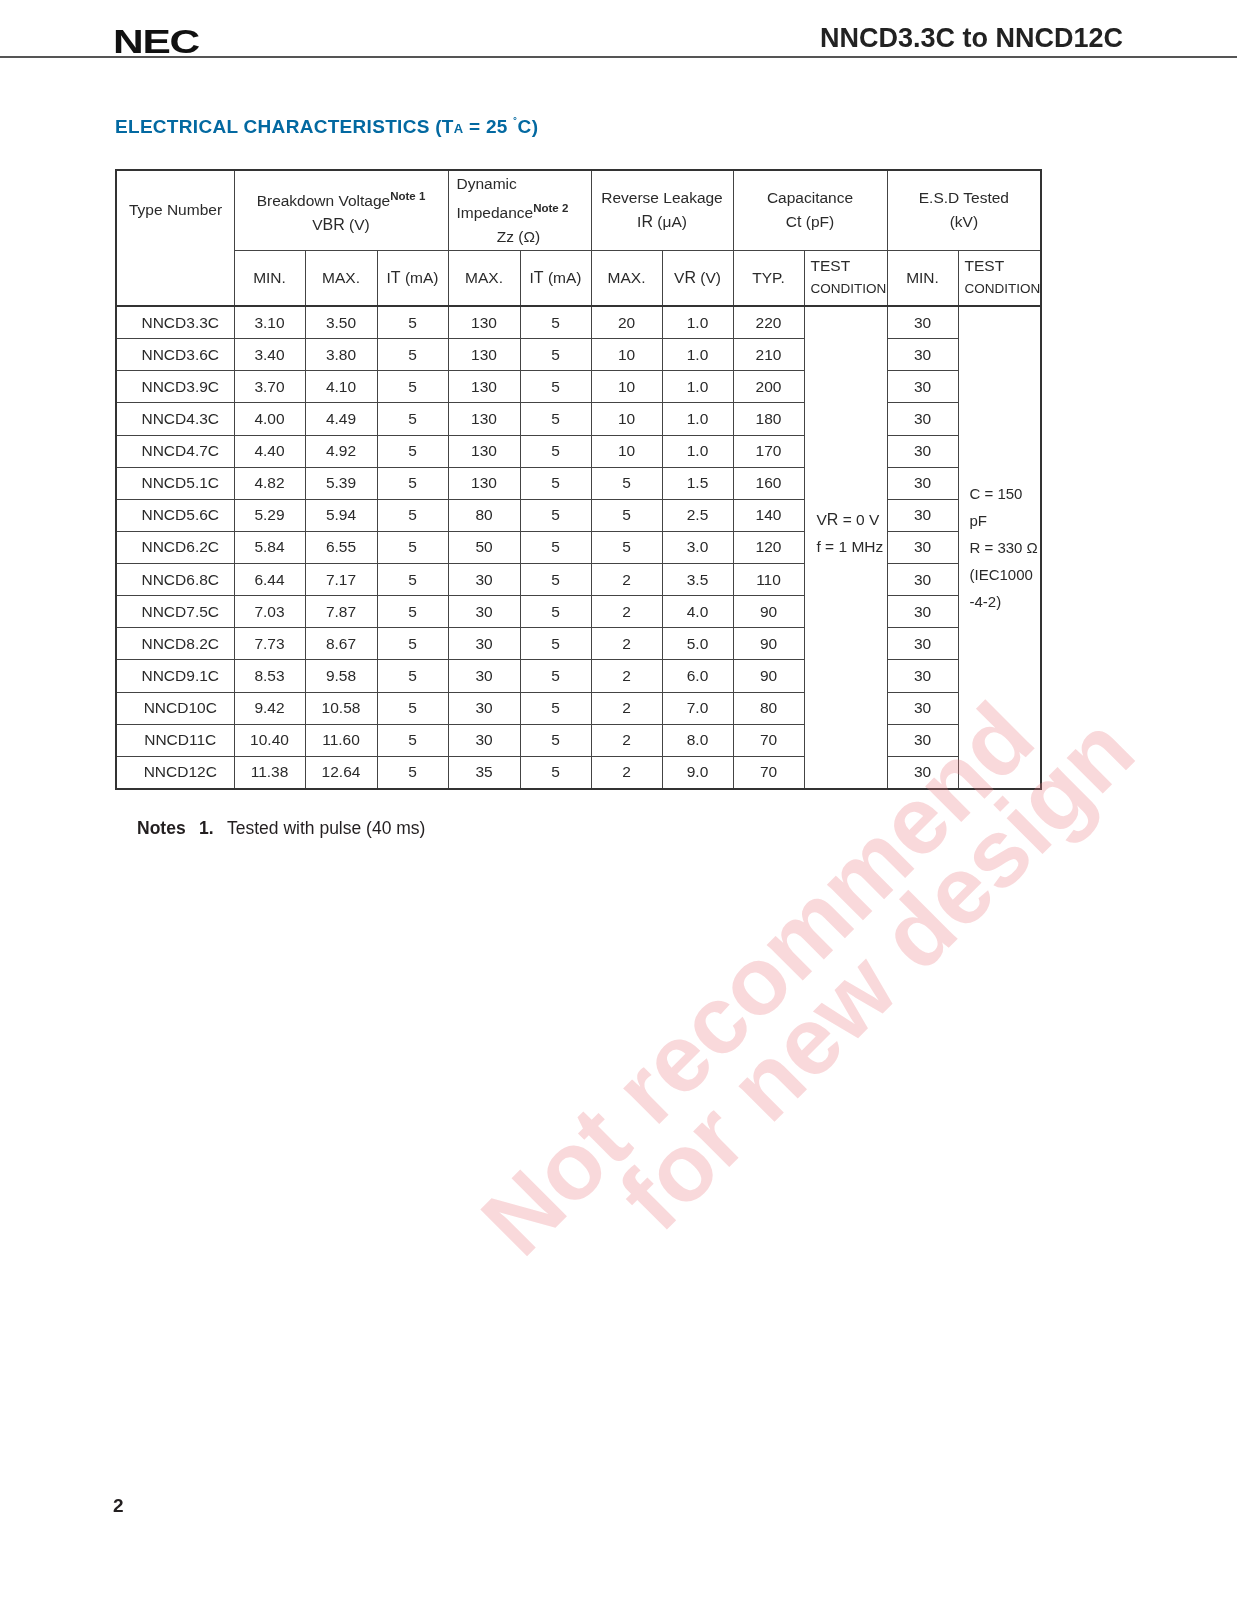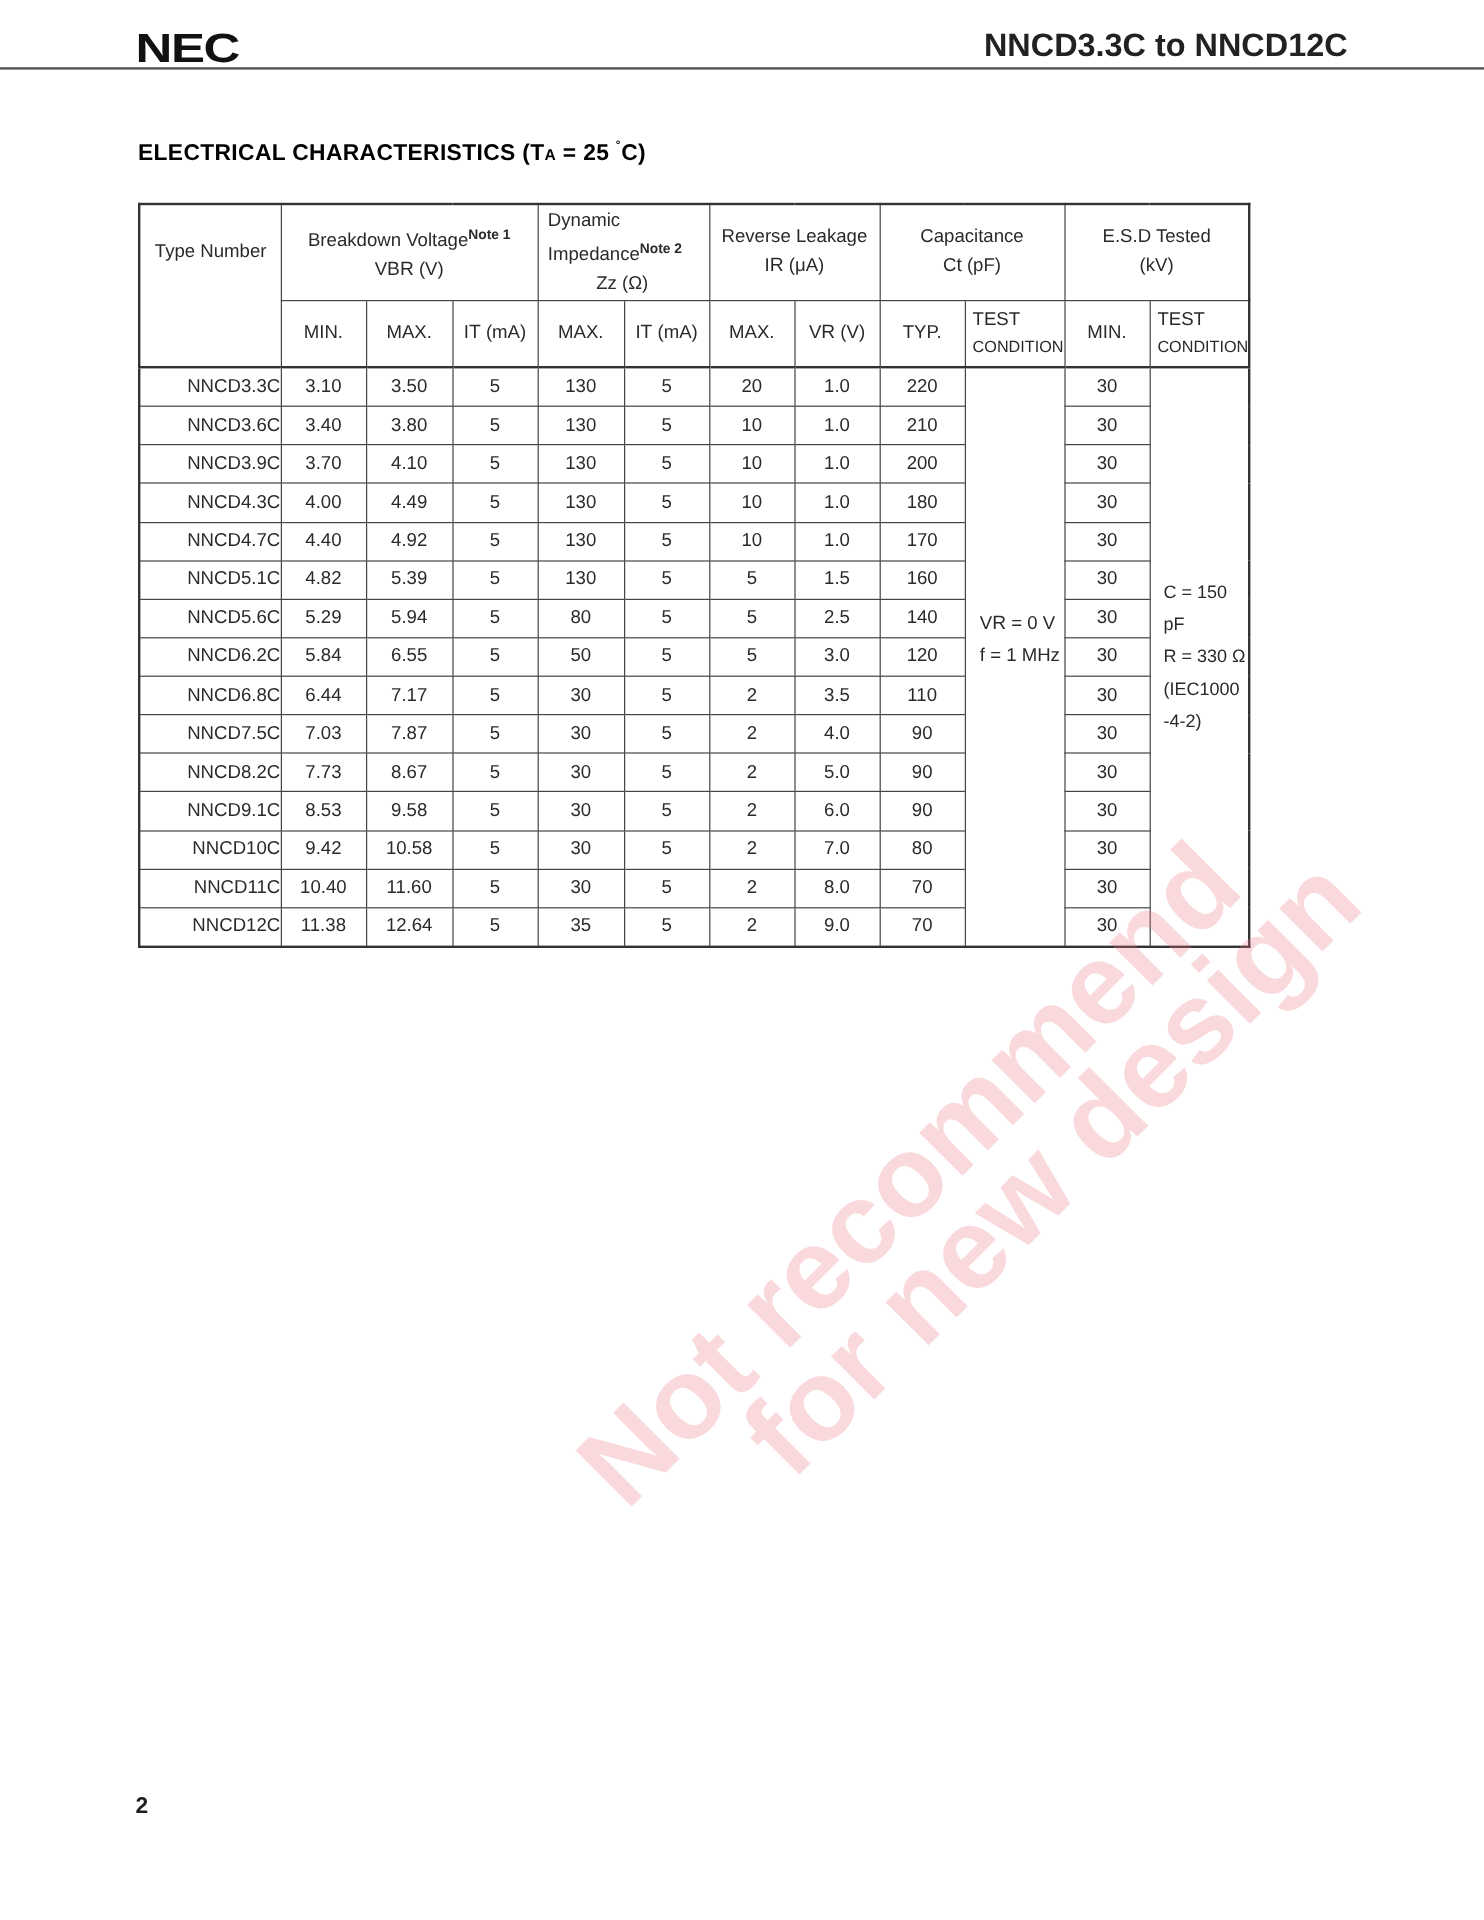--- a/index.html
+++ b/index.html
@@ -15,40 +15,40 @@
   }
   .header-title {
     position: absolute; right: 114px; top: 23px;
     font-weight: bold; font-size: 27px; color: #222;
   }
   .header-rule {
     position: absolute; left: 0; top: 56px; width: 1237px; height: 2px; background: #555;
   }
   .section-title {
     position: absolute; left: 115px; top: 116px;
-    font-weight: bold; font-size: 19px; letter-spacing: 0.3px; color: #000000;
+    font-weight: bold; font-size: 19px; letter-spacing: 0.3px; color: #0369a1;
   }
   .section-title .sub { font-size: 13px; }
   .section-title .deg { font-size: 12px; vertical-align: 6px; }
 
   table.ec {
     position: absolute; left: 115px; top: 169px;
     border-collapse: collapse; font-size: 15.5px; color: #2a2a2a;
     border: 2px solid #333;
   }
   table.ec td, table.ec th {
     border: 1px solid #444; text-align: center; font-weight: normal; padding: 0;
   }
   table.ec tr.h1 th { height: 78px; vertical-align: middle; line-height: 24px; }
   table.ec tr.h2 th { height: 54px; }
   table.ec tr.h2 { border-bottom: 2px solid #333; padding-left: 16px; }
   table.ec tr.h2 th { border-bottom: 2px solid #333; }
   table.ec tbody td { height: 31px; }
   table.ec th.type { text-align: left; padding-left: 12px; vertical-align: bottom; padding-bottom: 56px; }
-  table.ec td.type { text-align: right; padding-left: 10px; }
+  table.ec td.type { text-align: center; padding-left: 10px; }
   .note-sup { font-weight: bold; font-size: 11.5px; vertical-align: 6px; }
   .sub-s { font-size: 16px; }
   .testc { text-align: left !important; padding-left: 6px !important; line-height: 22px; }
   .testc .c2 { font-size: 13.5px; }
   td.cond-merge { border-bottom: 1px solid #444; vertical-align: top; text-align: left !important; padding-left: 6px !important; }
   .cond-inner { position: relative; height: 100%; }
   .cap-cond { position: absolute; left: 6px; top: 199px; line-height: 27px; font-size: 15.5px; }
   .esd-cond { position: absolute; left: 5px; top: 173px; line-height: 27px; font-size: 15px; }
 
   .notes {
@@ -330,20 +330,21 @@
         <td>5</td>
         <td>2</td>
         <td>9.0</td>
         <td>70</td>
         <td>30</td>
       </tr>
     </tbody>
 </table>
 
 <div class="notes">
+  <div><span class="lbl">Notes</span><span class="num">1.</span><span>Tested with pulse (40 ms)</span></div>
 </div>
 
 <div class="watermark">
   <div class="l1">Not recommend</div>
   <div class="l2">for new design</div>
 </div>
 
 <div class="page-number">2</div>
 
 </body></html>

